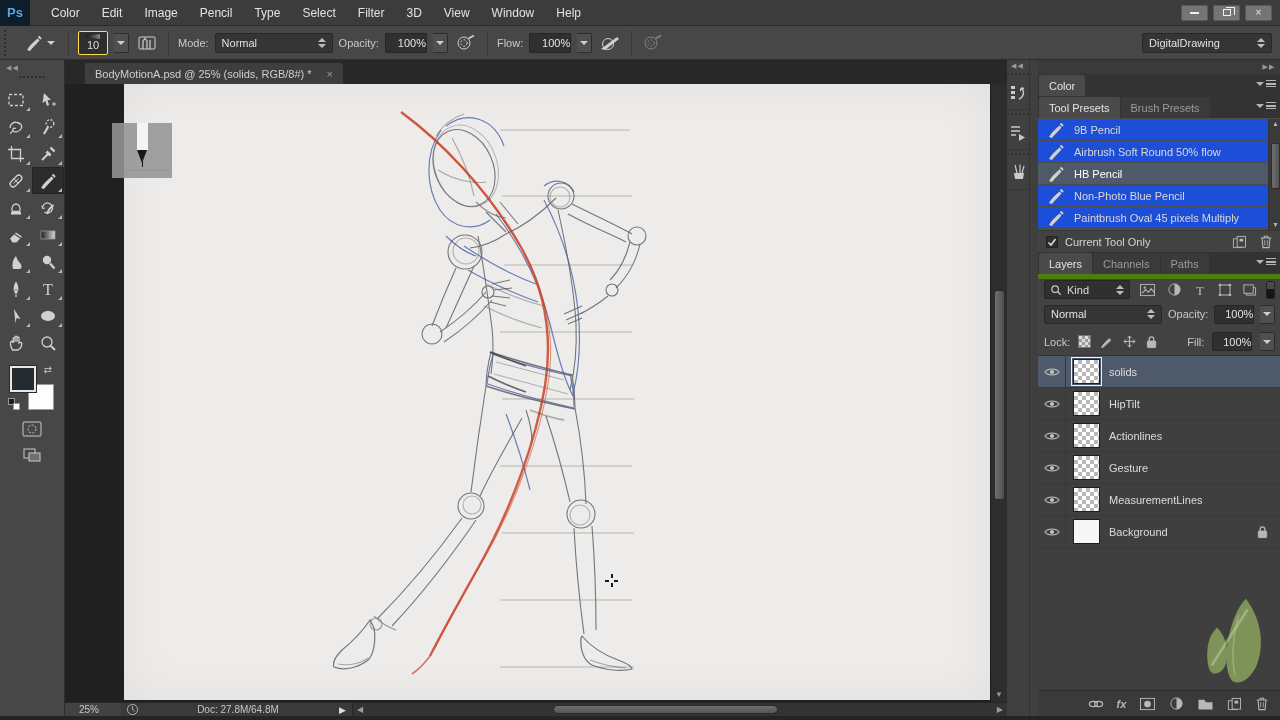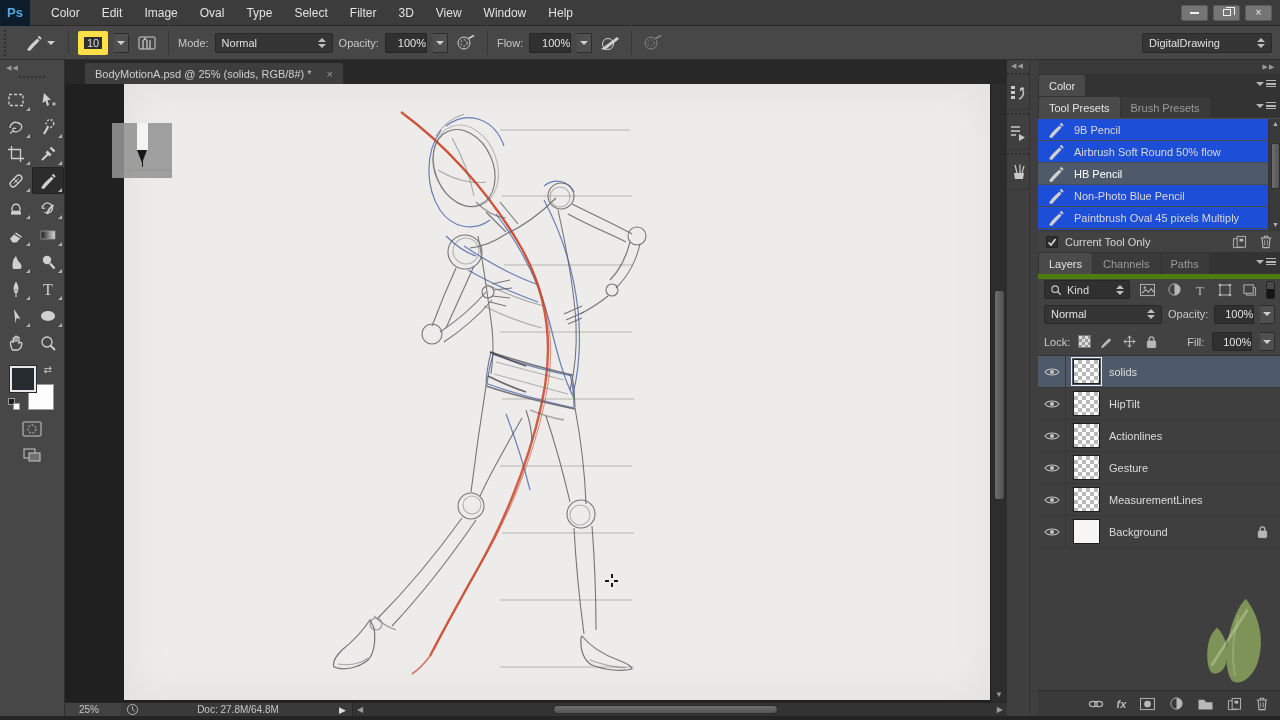--- a/index.html
+++ b/index.html
@@ -30,21 +30,21 @@
   .dd{background:#353535;border:1px solid #282828;border-radius:2px;height:20px;display:flex;align-items:center;padding:0 6px;gap:6px;color:#e0e0e0;}
   .dd .grow{flex:1;}
   .spin{display:flex;flex-direction:column;gap:2px;}
   .spin i{width:0;height:0;border-left:4px solid transparent;border-right:4px solid transparent;}
   .spin .up{border-bottom:4px solid #bdbdbd;}
   .spin .dn{border-top:4px solid #bdbdbd;}
   .valbox{background:#303030;border:1px solid #262626;border-radius:2px 0 0 2px;height:20px;min-width:42px;display:flex;align-items:center;justify-content:flex-end;color:#e4e4e4;}
   .vdrop{width:15px;height:20px;background:#4f4f4f;border:1px solid #2c2c2c;border-left:none;border-radius:0 2px 2px 0;display:flex;align-items:center;justify-content:center;}
   .caret{width:0;height:0;border-left:4px solid transparent;border-right:4px solid transparent;border-top:4px solid #cfcfcf;}
   .tool-preview{display:flex;align-items:center;gap:3px;padding:2px 4px;border-radius:2px;}
-  .sizebox{width:30px;height:24px;background:#2e2e2e;border:6px solid #fde047;border-radius:2px;display:flex;flex-direction:column;align-items:center;justify-content:center;color:#ddd;}
+  .sizebox{width:30px;height:24px;background:#2e2e2e;border:1px solid #fde047;border-radius:2px;display:flex;flex-direction:column;align-items:center;justify-content:center;color:#ddd;}
   .sizebox .tip{width:14px;height:5px;background:linear-gradient(90deg,#111,#888);clip-path:polygon(0 40%,100% 0,100% 100%,0 60%);}
   .obicon{width:24px;height:24px;display:flex;align-items:center;justify-content:center;}
   .dim{opacity:.45;}
   #workspace-dd{margin-left:auto;width:130px;}
 
   
   #toolbar{position:absolute;left:0;top:60px;width:65px;height:656px;background:#474747;border-right:1px solid #2e2e2e;}
   .collapse{color:#9a9a9a;font-size:7px;letter-spacing:1px;padding:4px 0 2px 6px;}
   .grip{height:6px;border-top:2px dotted #2f2f2f;width:26px;margin:2px auto 4px auto;}
   #toolgrid{display:grid;grid-template-columns:32px 32px;justify-content:center;}
@@ -156,21 +156,21 @@
 <body>
 
 <div id="app">
 
   <header id="menubar">
     <div class="ps-logo">Ps</div>
     <nav id="menus">
         <span class="menu-item">Color</span>
         <span class="menu-item">Edit</span>
         <span class="menu-item">Image</span>
-        <span class="menu-item">Oval</span>
+        <span class="menu-item">Pencil</span>
         <span class="menu-item">Type</span>
         <span class="menu-item">Select</span>
         <span class="menu-item">Filter</span>
         <span class="menu-item">3D</span>
         <span class="menu-item">View</span>
         <span class="menu-item">Window</span>
         <span class="menu-item">Help</span>
       </nav>
     <div id="winctl">
       <div class="wbtn">

